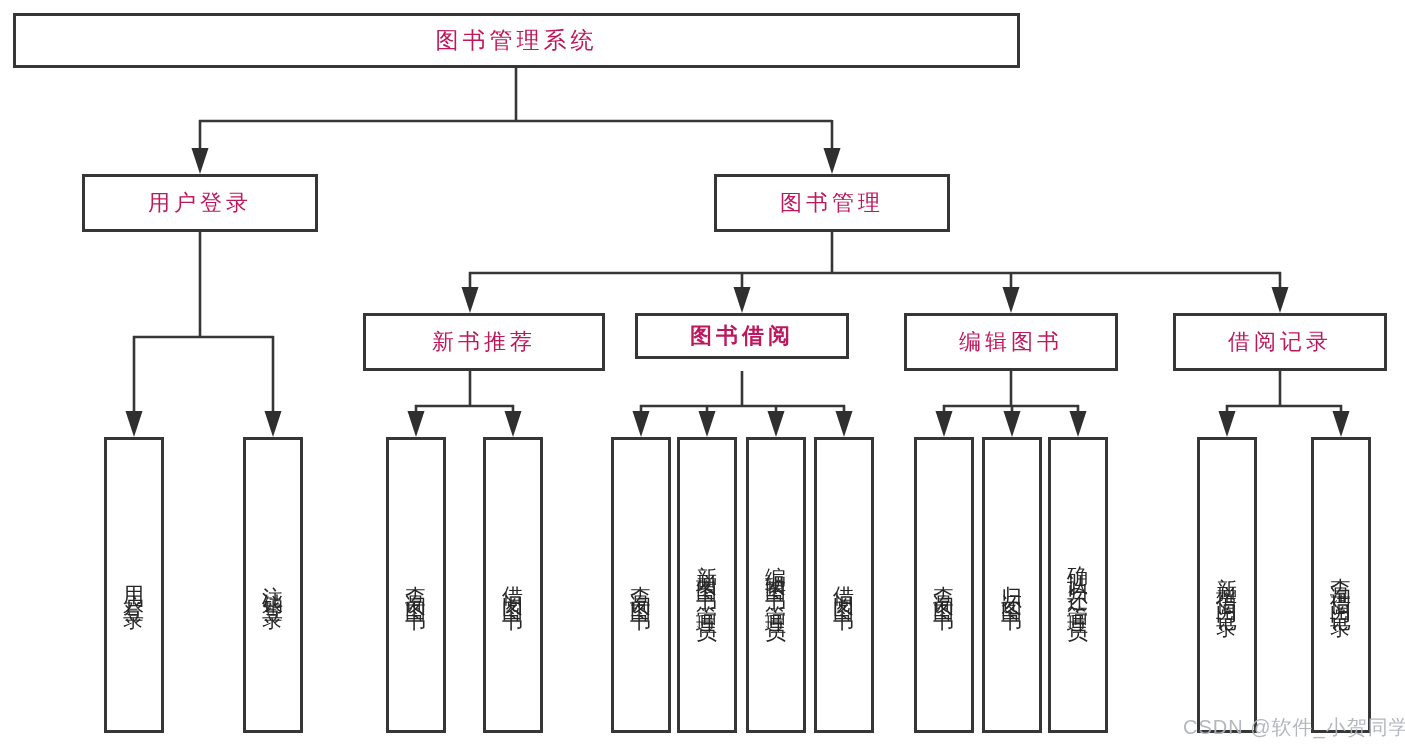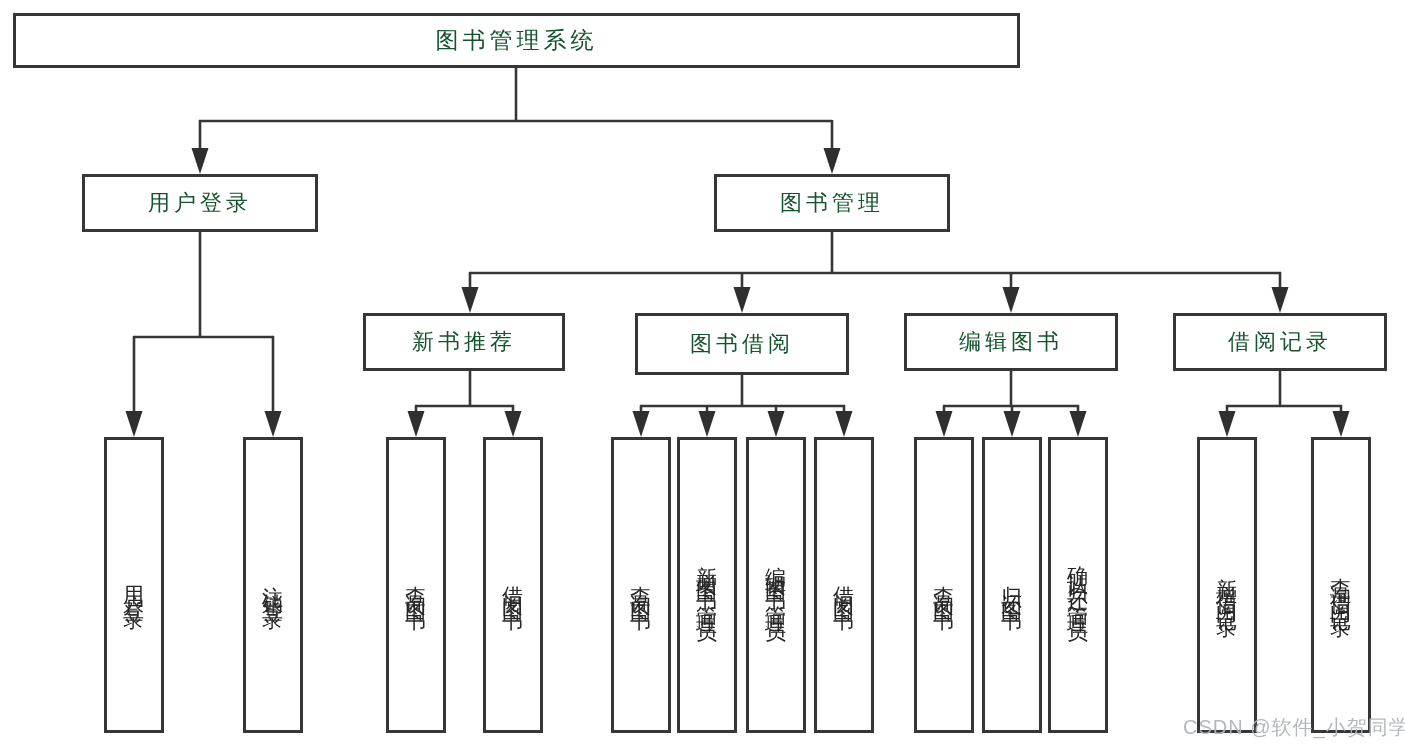--- a/index.html
+++ b/index.html
@@ -24,21 +24,21 @@
     box-sizing: border-box;
     display: flex;
     align-items: center;
     justify-content: center;
     text-align: center;
   }
   .hlabel {
     font-size: 22px;
     letter-spacing: 4px;
     white-space: nowrap;
-    color: #14532d;
+    color: #be185d;
   }
   .node.root .hlabel { font-size: 23px; }
   .vlabel {
     writing-mode: vertical-rl;
     text-orientation: mixed;
     font-size: 21px;
     letter-spacing: 8px;
     line-height: 1;
     color: #262626;
   }
@@ -151,24 +151,24 @@
     <span class="hlabel">图书管理系统</span>
   </div>
 
   <div class="node" style="left:82px; top:174px; width:236px; height:58px;">
     <span class="hlabel">用户登录</span>
   </div>
   <div class="node" style="left:714px; top:174px; width:236px; height:58px;">
     <span class="hlabel">图书管理</span>
   </div>
 
-  <div class="node" style="left:363px; top:313px; width:202px; height:58px;">
+  <div class="node" style="left:363px; top:313px; width:242px; height:58px;">
     <span class="hlabel">新书推荐</span>
   </div>
-  <div class="node" style="left:635px; top:313px; width:214px; height:62px;">
+  <div class="node" style="left:635px; top:313px; width:214px; height:46px;font-weight:bold;">
     <span class="hlabel">图书借阅</span>
   </div>
   <div class="node" style="left:904px; top:313px; width:214px; height:58px;">
     <span class="hlabel">编辑图书</span>
   </div>
   <div class="node" style="left:1173px; top:313px; width:214px; height:58px;">
     <span class="hlabel">借阅记录</span>
   </div>
 
   <div class="node" style="left:104px; top:437px; width:60px; height:296px;">

